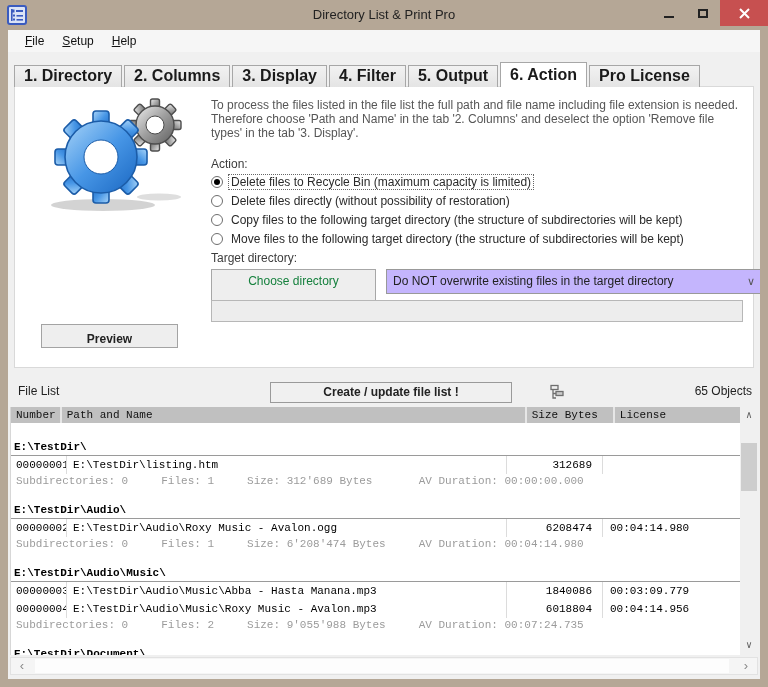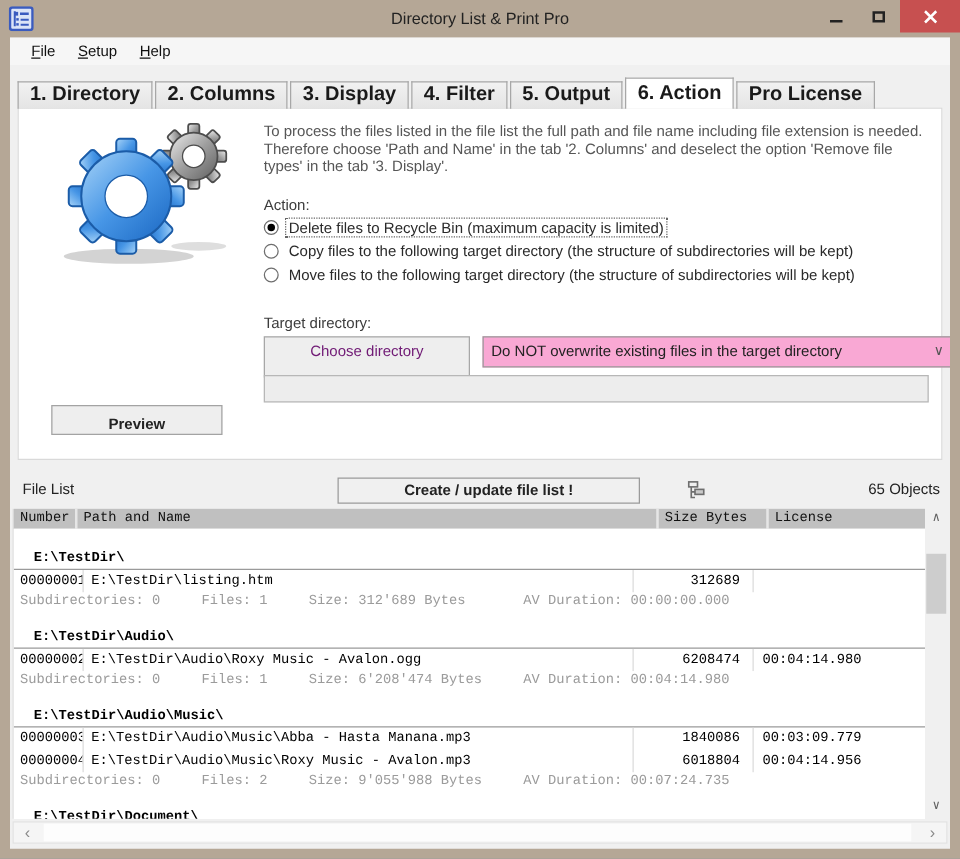--- a/index.html
+++ b/index.html
@@ -39,22 +39,22 @@
   .action-label { position:absolute; left:196px; top:70px; color:#3c3c3c; }
   .radios { position:absolute; left:196px; top:85px; }
   .radio-row { display:flex; align-items:center; height:19px; }
   .radio-circle { width:12px; height:12px; border:1px solid #6e6e6e; border-radius:50%; background:#fff; margin-right:6px; position:relative; flex:none; }
   .radio-circle.sel::after { content:""; position:absolute; left:2px; top:2px; width:6px; height:6px; border-radius:50%; background:#000; }
   .radio-label { padding:0 2px; color:#2a2a2a; }
   .radio-label.focused { outline:1px dotted #666; }
 
   .target-label { position:absolute; left:196px; top:164px; color:#3c3c3c; }
   .choose-btn { position:absolute; left:196px; top:182px; width:165px; height:33px; background:#eee;
-                border:1px solid #a7a7a7; text-align:center; line-height:23px; color:#701a75; }
-  .combo { position:absolute; left:371px; top:182px; width:376px; height:25px; background:#f9a8d4; border:1px solid #999;
+                border:1px solid #a7a7a7; text-align:center; line-height:23px; color:#15803d; }
+  .combo { position:absolute; left:371px; top:182px; width:376px; height:25px; background:#c4b5fd; border:1px solid #999;
            line-height:23px; padding:0 22px 0 6px; color:#222; }
   .combo .chev { position:absolute; right:6px; top:0; line-height:23px; color:#555; font-size:11px; }
   .target-field { position:absolute; left:196px; top:213px; width:532px; height:22px; background:#ededed; border:1px solid #b7b7b7; }
   .preview-btn { position:absolute; left:26px; top:237px; width:137px; height:24px; background:#eee;
                  border:1px solid #a3a3a3; text-align:center; line-height:28px; font-weight:bold; color:#222; }
 
   
   .flbar { position:absolute; top:348px; left:2px; width:748px; height:26px; }
   .fl-label { position:absolute; left:8px; top:6px; color:#222; }
   .create-btn { position:absolute; left:260px; top:4px; width:242px; height:21px; background:#f0f0f0;
@@ -66,21 +66,21 @@
   .list { position:absolute; top:377px; left:2px; width:748px; height:248px; display:flex;
           font-family:"Liberation Mono","DejaVu Sans Mono",monospace; font-size:11px; }
   .list-left { width:730px; display:flex; flex-direction:column; background:#fff; border-left:1px solid #d7d7d7; }
   .thead { height:16px; background:#c0c0c0; display:flex; line-height:16px; color:#111; flex:none; }
   .thead .hc { border-right:2px solid #e6e6e6; padding-left:5px; overflow:hidden; white-space:nowrap; }
   .hc.h-num { width:55px; } .hc.h-path { width:510px; } .hc.h-size { width:96px; } .hc.h-dur { width:137px; border-right:none; }
   .tbody { flex:1; overflow:hidden; background:#fff; }
 
   .spacer16 { height:16px; } .spacer12 { height:12px; }
   .row { white-space:nowrap; overflow:hidden; }
-  .row.dir { height:17px; line-height:16px; font-weight:bold; border-bottom:1px solid #9a9a9a; padding-left:16px; color:#000; }
+  .row.dir { height:17px; line-height:16px; font-weight:bold; border-bottom:1px solid #9a9a9a; padding-left:3px; color:#000; }
   .row.file { height:18px; line-height:18px; display:flex; color:#000; }
   .row.file .fc { border-left:1px solid #dcdcdc; overflow:hidden; }
   .fc.c-num { width:55px; padding-left:5px; border-left:none !important; }
   .fc.c-path { width:440px; padding-left:6px; }
   .fc.c-size { width:96px; text-align:right; padding-right:10px; }
   .fc.c-dur { width:137px; padding-left:7px; }
   .row.sum { height:16px; line-height:15px; color:#9b9b9b; padding-left:5px; white-space:pre; }
 
   
   .vscroll { width:18px; background:#f0f0f0; position:relative; }
@@ -193,20 +193,24 @@
       <div class="desc">To process the files listed in the file list the full path and file name including file extension is needed. Therefore choose 'Path and Name' in the tab '2. Columns' and deselect the option 'Remove file types' in the tab '3. Display'.</div>
       <div class="action-label">Action:</div>
 
       <div class="radios">
         <div class="radio-row">
           <span class="radio-circle sel"></span>
           <span class="radio-label focused">Delete files to Recycle Bin (maximum capacity is limited)</span>
         </div>
         <div class="radio-row">
           <span class="radio-circle"></span>
+          <span class="radio-label">Delete files directly (without possibility of restoration)</span>
+        </div>
+        <div class="radio-row">
+          <span class="radio-circle"></span>
           <span class="radio-label">Copy files to the following target directory (the structure of subdirectories will be kept)</span>
         </div>
         <div class="radio-row">
           <span class="radio-circle"></span>
           <span class="radio-label">Move files to the following target directory (the structure of subdirectories will be kept)</span>
         </div>
       </div>
 
       <div class="target-label">Target directory:</div>
       <div class="choose-btn">Choose directory</div>

